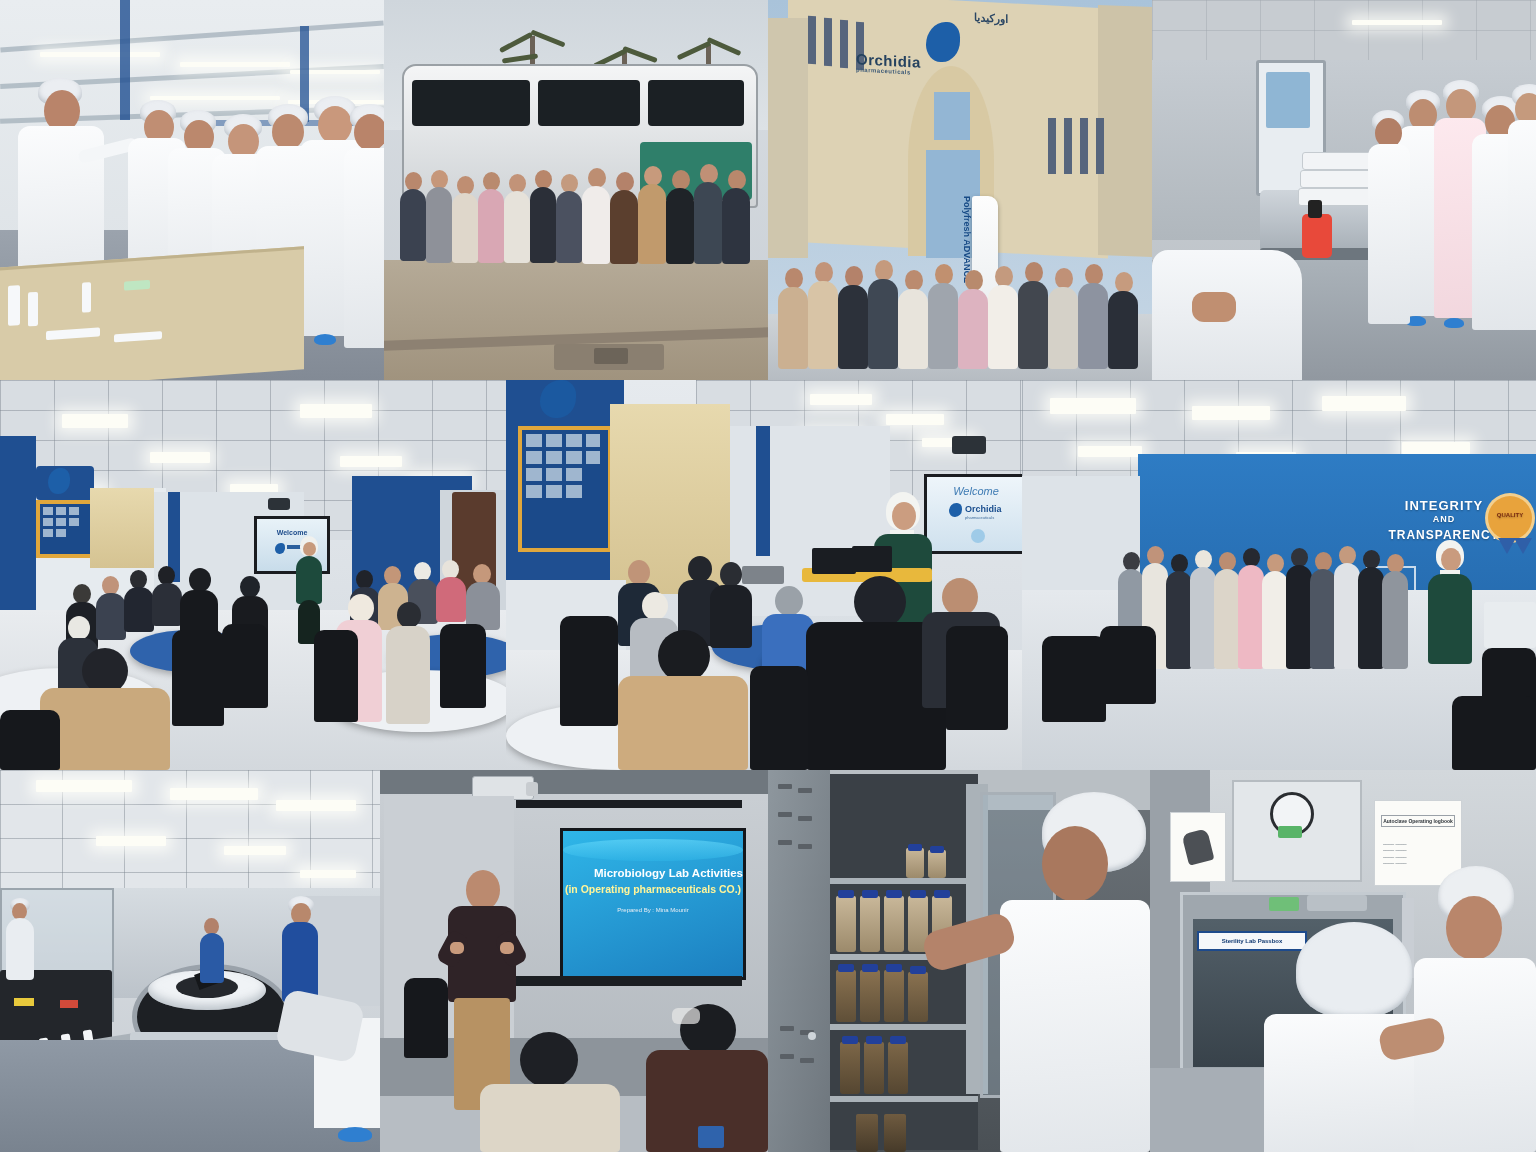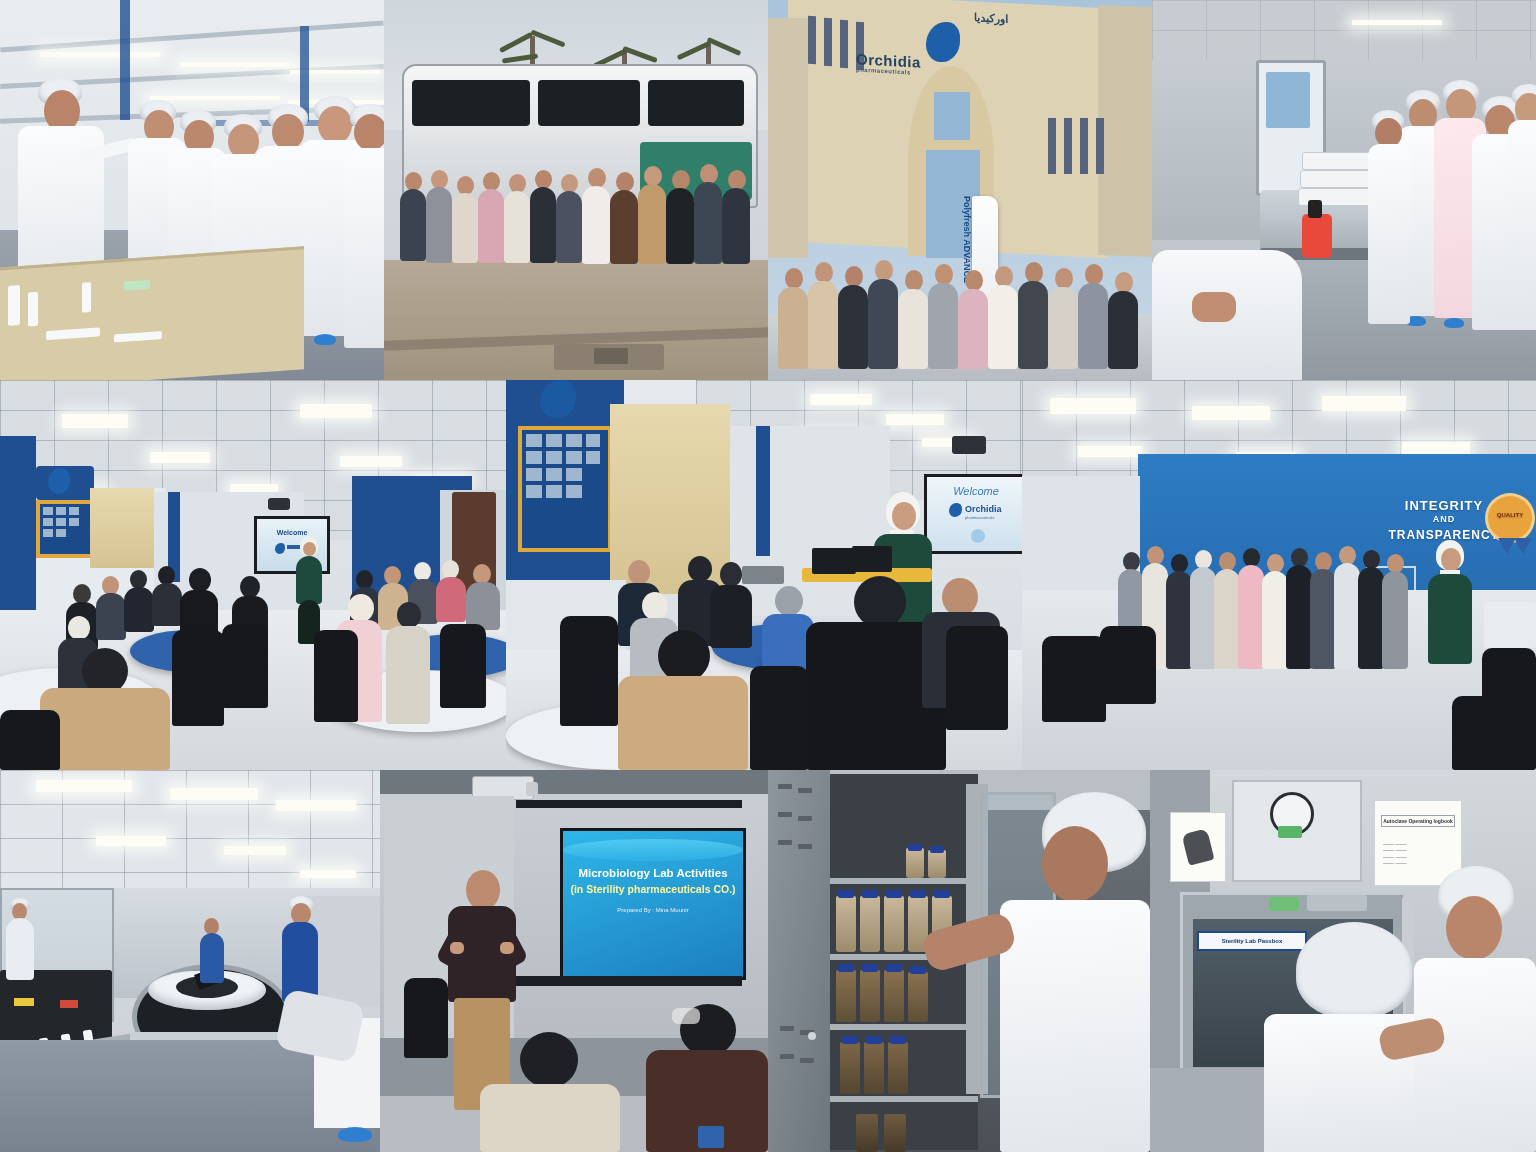--- a/index.html
+++ b/index.html
@@ -103,21 +103,21 @@
   .f23 .ribbon{position:absolute;width:0;height:0;border-left:9px solid transparent;
     border-right:9px solid transparent;border-top:16px solid #2f5fa8;}
 
   
   .f32{background:linear-gradient(#c9ced3,#b6bcc2);}
   .f32 .wallp{position:absolute;background:#c2c7cc;}
   .f32 .scr{position:absolute;background:linear-gradient(160deg,#2fb6e8,#1c7fc0);
     border:3px solid #14161a;overflow:hidden;}
   .f32 .scr .wave{position:absolute;left:0;right:0;top:8px;height:22px;
     background:linear-gradient(#6fe0ff,#2fb6e8);border-radius:50%;opacity:.55;}
-  .f32 .t1{position:absolute;left:0;right:0;color:#fff;font-weight:bold;text-align:center;}
+  .f32 .t1{position:absolute;left:0;right:0;color:#fff;font-weight:bold;text-align:right;}
   .f32 .t2{position:absolute;left:0;right:0;color:#fff59a;font-weight:bold;text-align:center;}
   .f32 .t3{position:absolute;left:0;right:0;color:#e9eef4;text-align:center;}
 
   
   .f33{background:linear-gradient(#6e757b,#4a5055);}
   .f33 .cab{position:absolute;background:linear-gradient(100deg,#8e979e,#6e767d);}
   .f33 .shelf{position:absolute;background:#aab2b8;}
   .f33 .bottle{position:absolute;background:linear-gradient(#c9b89a,#9c8a6b);border-radius:2px 2px 3px 3px;}
   .f33 .cap{position:absolute;background:#22409a;border-radius:2px;}
   .f33 .vent{position:absolute;background:#5a6066;border-radius:1px;}
@@ -795,21 +795,21 @@
       <div class="scene f32">
         <div class="wallp" style="left:0;top:0;width:388px;height:382px;background:linear-gradient(#cbd0d5,#aeb4ba)"></div>
         <div style="position:absolute;left:0;top:0;width:388px;height:24px;background:#6f777e"></div>
         <div class="proj" style="left:92px;top:6px;width:60px;height:22px;background:#dfe3e6;border:1px solid #a7aeb4"></div>
         <div style="position:absolute;left:146px;top:12px;width:12px;height:14px;background:#c8ccd0;border-radius:3px"></div>
         <div style="position:absolute;left:136px;top:30px;width:226px;height:8px;background:#1b1e22"></div>
         <div style="position:absolute;left:4px;top:26px;width:130px;height:320px;background:#cacfd4"></div>
         <div class="scr" style="left:180px;top:58px;width:180px;height:146px">
           <div class="wave"></div>
           <div class="t1" style="top:36px;font-size:11.5px">Microbiology Lab Activities</div>
-          <div class="t2" style="top:52px;font-size:10.5px">(in Sterility pharmaceuticals CO.)</div>
+          <div class="t2" style="top:52px;font-size:10.5px">(in Operating pharmaceuticals CO.)</div>
           <div class="t3" style="top:76px;font-size:6px">Prepared By : Mina Mounir</div>
         </div>
         <div style="position:absolute;left:136px;top:206px;width:226px;height:10px;background:#1b1e22"></div>
         <div style="position:absolute;left:0;bottom:56px;width:388px;height:58px;background:#8d949b"></div>
         <div class="floor" style="height:56px;background:#b7bdc3"></div>
 
         <div class="person" style="left:62px;top:100px;width:80px;height:250px">
           <div class="head" style="left:24px;top:0;width:34px;height:40px;background:#bb8a6f"></div>
           <div class="body" style="left:6px;top:36px;width:68px;height:96px;background:#2f2327"></div>
           <div style="position:absolute;left:0;top:62px;width:22px;height:34px;background:#2f2327;border-radius:8px;transform:rotate(28deg)"></div>

